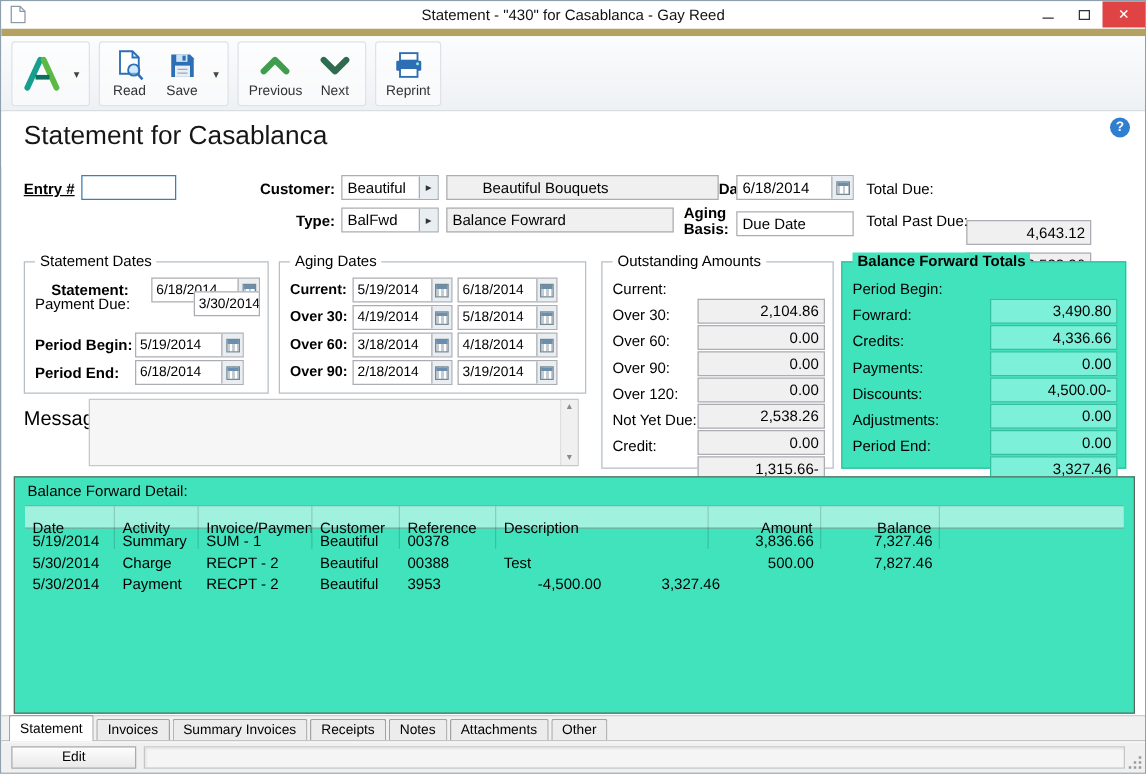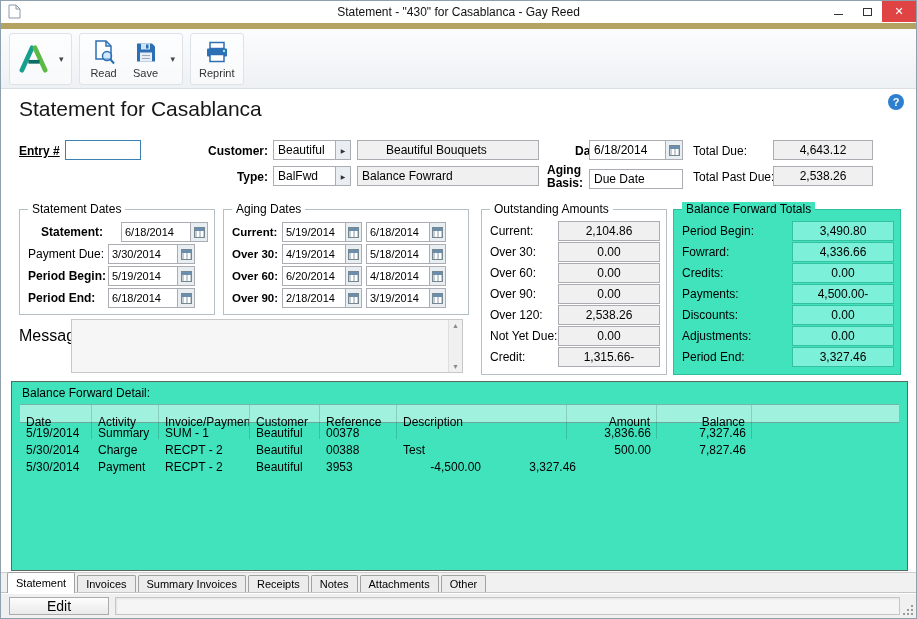--- a/index.html
+++ b/index.html
@@ -40,21 +40,21 @@
           display: flex; align-items: center; justify-content: center; }
 
   
   .form { position: absolute; top: 132px; left: 0; right: 0; height: 64px; }
   .flabel { position: absolute; font-size: 12px; white-space: nowrap; }
   .b { font-weight: bold; }
   .u { text-decoration: underline; }
   .field { position: absolute; height: 20px; border: 1px solid #abadb3; background: #fff;
            display: flex; align-items: center; padding: 0 4px; font-size: 12px; overflow: hidden; }
   .field.ro { background: #f0f0f0; }
-  .field.num { justify-content: center; }
+  .field.num { justify-content: flex-end; margin-top: 36px; }
   .nopad { padding: 0; }
   .combo .txt, .datefield .txt { flex: 1; padding: 0 4px; white-space: nowrap; }
   .combo .cbtn { width: 15px; align-self: stretch; border-left: 1px solid #abadb3; background: #e9eef2;
                  display: flex; align-items: center; justify-content: center; font-size: 6px; color: #333; }
   .cal { width: 17px; align-self: stretch; border-left: 1px solid #abadb3; background: #e9eef2;
          display: flex; align-items: center; justify-content: center; }
   .cal-ico { display: block; width: 11px; height: 11px; border: 1px solid #76878f; background-color: #fff;
              background-image: linear-gradient(to bottom, #6a8fae 0 3px, rgba(0,0,0,0) 3px),
                                repeating-linear-gradient(to right, #c2ccd2 0 2px, rgba(0,0,0,0) 2px 4px); }
   .entry { border-color: #3c7fb1; }
@@ -70,21 +70,21 @@
   .g-sd .datefield { position: static; width: 87px; }
   .g-sd .datefield .txt, .g-ag .datefield .txt { font-size: 11px; padding: 0 3px; }
   .g-ag { left: 222px; top: 208px; width: 246px; height: 106px; }
   .ag-lbl { flex: 0 0 50px; font-size: 11.5px; }
   .g-ag .datefield { position: static; width: 80px; margin-right: 4px; }
   .g-ag .cal { width: 16px; }
   .g-oa { left: 480px; top: 208px; width: 186px; height: 166px; }
   .oa-lbl { flex: 1; font-size: 12px; }
   .g-oa .field, .g-bf .field { position: static; width: 102px; }
   .g-bf { left: 672px; top: 208px; width: 228px; height: 166px; background: #41e3bd; border-color: #2fbf9e; }
-  .g-bf .legend { background: #41e3bd; }
+  .g-bf .legend { background: #41e3bd; font-weight: bold; }
   .g-bf .field { background: #7cf0d8; border-color: #33c1a1; }
 
   
   .msg-lbl { position: absolute; left: 18px; top: 326px; font-size: 16px; }
   .msg-box { position: absolute; left: 70px; top: 318px; width: 392px; height: 54px;
              background: #f6f6f6; border: 1px solid #c8c8c8; }
   .msg-sb { position: absolute; right: 0; top: 0; bottom: 0; width: 14px; background: #f0f0f0;
             border-left: 1px solid #dedede; display: flex; flex-direction: column;
             justify-content: space-between; align-items: center; font-size: 7px; color: #8a8a8a; padding: 2px 0; }
 
@@ -111,21 +111,21 @@
           display: flex; align-items: flex-end; padding-left: 6px; }
   .tab { height: 17px; margin-right: 2px; padding: 1px 8px 2px; border: 1px solid #a2a2a2;
          border-bottom: none; border-radius: 2px 2px 0 0; background: #ececec; font-size: 11px;
          display: flex; align-items: center; position: relative; }
   .tab.active { height: 21px; background: #fff; margin-bottom: -1px; z-index: 2; }
 
   
   .statusbar { position: absolute; left: 0; right: 0; top: 593px; bottom: 0; background: #f0f0f0; }
   .edit-btn { position: absolute; left: 8px; top: 3px; width: 100px; height: 18px;
               background: linear-gradient(#fdfdfd, #e9e9e9); border: 1px solid #ababab;
-              font-size: 14px; display: flex; align-items: center; justify-content: center; }
+              font-size: 11px; display: flex; align-items: center; justify-content: center; }
   .status-box { position: absolute; left: 114px; right: 16px; top: 3px; height: 18px;
                 border: 1px solid #c6c6c6; background: #f5f5f5; box-shadow: inset 1px 1px 2px rgba(0,0,0,0.08); }
   .grip { position: absolute; right: 2px; bottom: 2px; width: 13px; height: 13px; }
   .grip i { position: absolute; width: 2px; height: 2px; background: #9a9a9a; }
   .grip i:nth-child(1){ right:1px; bottom:1px; } .grip i:nth-child(2){ right:5px; bottom:1px; }
   .grip i:nth-child(3){ right:1px; bottom:5px; } .grip i:nth-child(4){ right:9px; bottom:1px; }
   .grip i:nth-child(5){ right:5px; bottom:5px; } .grip i:nth-child(6){ right:1px; bottom:9px; }
 </style>
 </head>
 <body>
@@ -190,20 +190,38 @@
             <rect x="5" y="11" width="12" height="9" fill="#e8eef5"></rect>
             <line x1="7" y1="14" x2="15" y2="14" stroke="#9aaabb" stroke-width="1"></line>
             <line x1="7" y1="17" x2="15" y2="17" stroke="#9aaabb" stroke-width="1"></line>
           </svg>
         </span>
         <span class="lbl">Save</span>
       </div>
       <span class="caret">▾</span>
     </div>
 
+    <div class="tgroup">
+      <div class="tool">
+        <span class="icon">
+          <svg width="24" height="15" viewBox="0 0 24 15">
+              <path d="M3 12 L12 3 L21 12" fill="none" stroke="#3f9e4d" stroke-width="5" stroke-linecap="round" stroke-linejoin="round"></path>
+            </svg>
+        </span>
+        <span class="lbl">Previous</span>
+      </div>
+      <div class="tool">
+        <span class="icon">
+          <svg width="24" height="15" viewBox="0 0 24 15">
+              <path d="M3 3 L12 12 L21 3" fill="none" stroke="#2e6b4f" stroke-width="5" stroke-linecap="round" stroke-linejoin="round"></path>
+            </svg>
+        </span>
+        <span class="lbl">Next</span>
+      </div>
+    </div>
 
     <div class="tgroup">
       <div class="tool">
         <span class="icon">
           <svg width="24" height="23" viewBox="0 0 24 22">
             <rect x="5" y="1" width="14" height="6" fill="#fff" stroke="#2d6fb5" stroke-width="1.5"></rect>
             <rect x="2" y="7" width="20" height="8" rx="1" fill="#2d6fb5"></rect>
             <rect x="5" y="13" width="14" height="7" fill="#fff" stroke="#2d6fb5" stroke-width="1.5"></rect>
             <circle cx="19" cy="9.5" r="1.2" fill="#8ff0d8"></circle>
           </svg>
@@ -226,21 +244,21 @@
       <span class="sel">430</span>
     </div>
 
     <span class="flabel b" style="left:205px; width:62px; top:11px; text-align:right;">Customer:</span>
     <div class="field combo nopad" style="left:272px; top:7px; width:78px;">
       <span class="txt">Beautiful</span>
       <span class="cbtn">
           <span>▶</span>
         </span>
     </div>
-    <div class="field ro" style="left:356px; top:7px; width:182px;padding-left:28px;">
+    <div class="field ro" style="left:356px; top:7px; width:218px;padding-left:28px;">
       <span>Beautiful Bouquets</span>
     </div>
 
     <span class="flabel b" style="left:205px; width:62px; top:37px; text-align:right;">Type:</span>
     <div class="field combo nopad" style="left:272px; top:33px; width:78px;">
       <span class="txt">BalFwd</span>
       <span class="cbtn">
           <span>▶</span>
         </span>
     </div>
@@ -278,21 +296,21 @@
     <span class="legend">Statement Dates</span>
     <div class="grow" style="top:12px;justify-content:flex-end;">
       <span class="sd-lbl b">Statement:</span>
       <div class="field datefield nopad">
         <span class="txt">6/18/2014</span>
         <span class="cal">
             <i class="cal-ico"></i>
           </span>
       </div>
     </div>
-    <div class="grow" style="top:34px;">
+    <div class="grow" style="top:23px;gap:47px;">
       <span class="sd-lbl">Payment Due:</span>
       <div class="field datefield nopad">
         <span class="txt">3/30/2014</span>
         <span class="cal">
             <i class="cal-ico"></i>
           </span>
       </div>
     </div>
     <div class="grow" style="top:56px;">
       <span class="sd-lbl b">Period Begin:</span>
@@ -342,21 +360,21 @@
       <div class="field datefield nopad">
           <span class="txt">5/18/2014</span>
           <span class="cal">
             <i class="cal-ico"></i>
           </span>
         </div>
     </div>
     <div class="grow" style="top:56px;">
       <span class="ag-lbl b">Over 60:</span>
       <div class="field datefield nopad">
-          <span class="txt">6/20/2014</span>
+          <span class="txt">3/18/2014</span>
           <span class="cal">
             <i class="cal-ico"></i>
           </span>
         </div>
       <div class="field datefield nopad">
           <span class="txt">4/18/2014</span>
           <span class="cal">
             <i class="cal-ico"></i>
           </span>
         </div>

